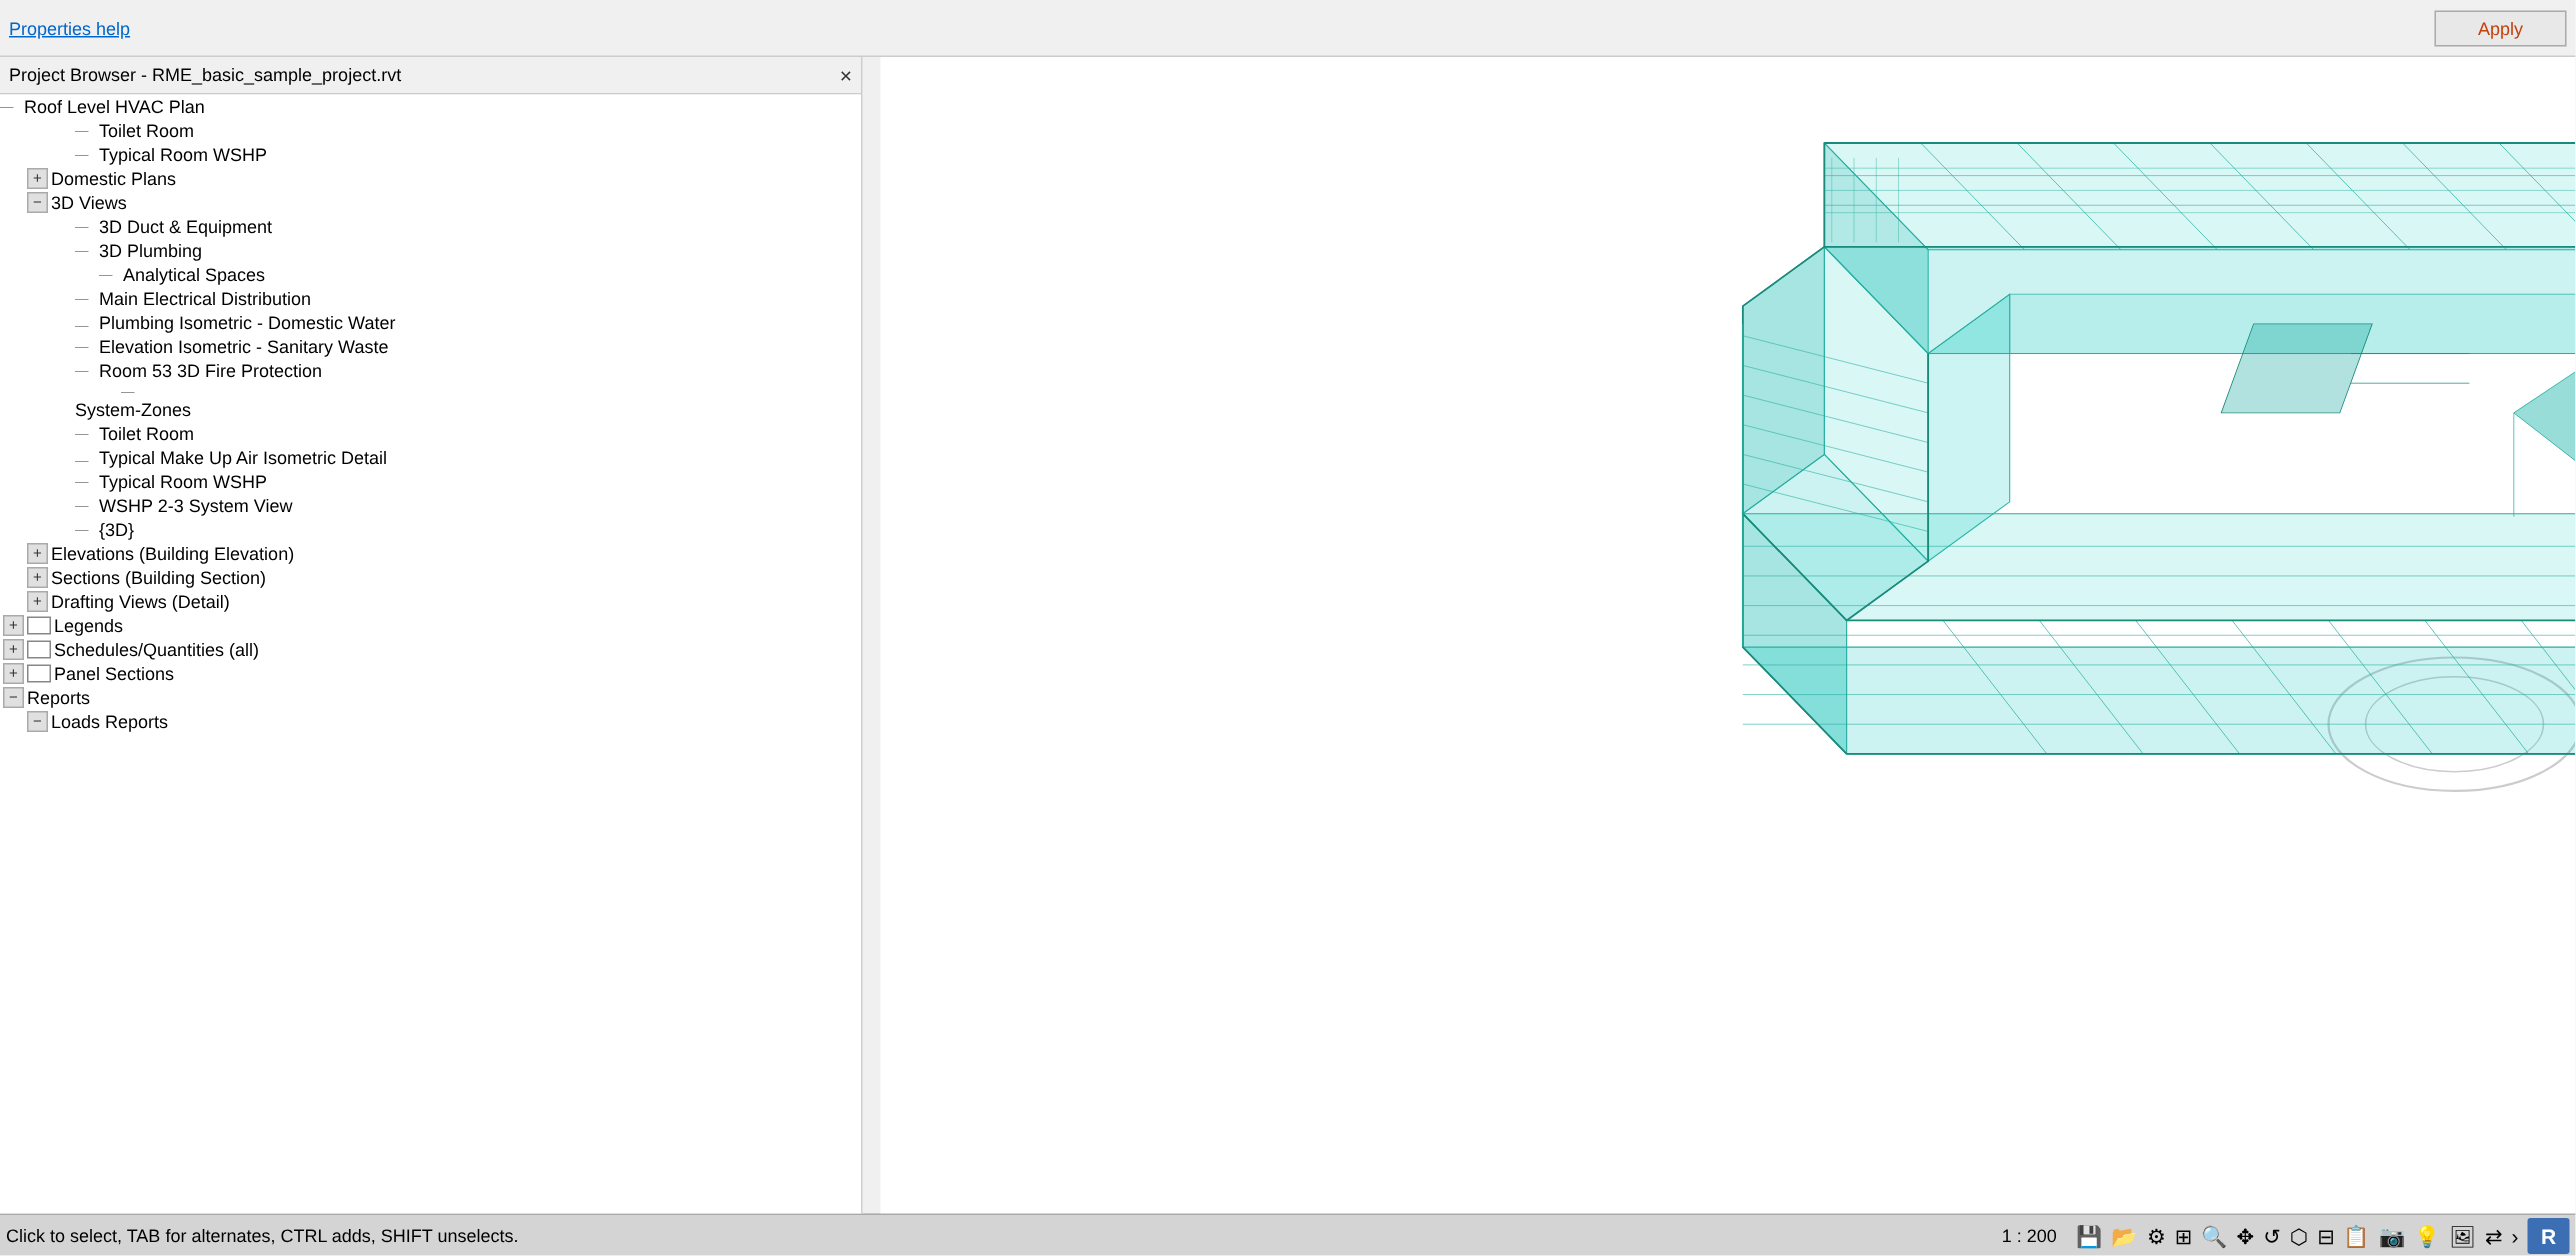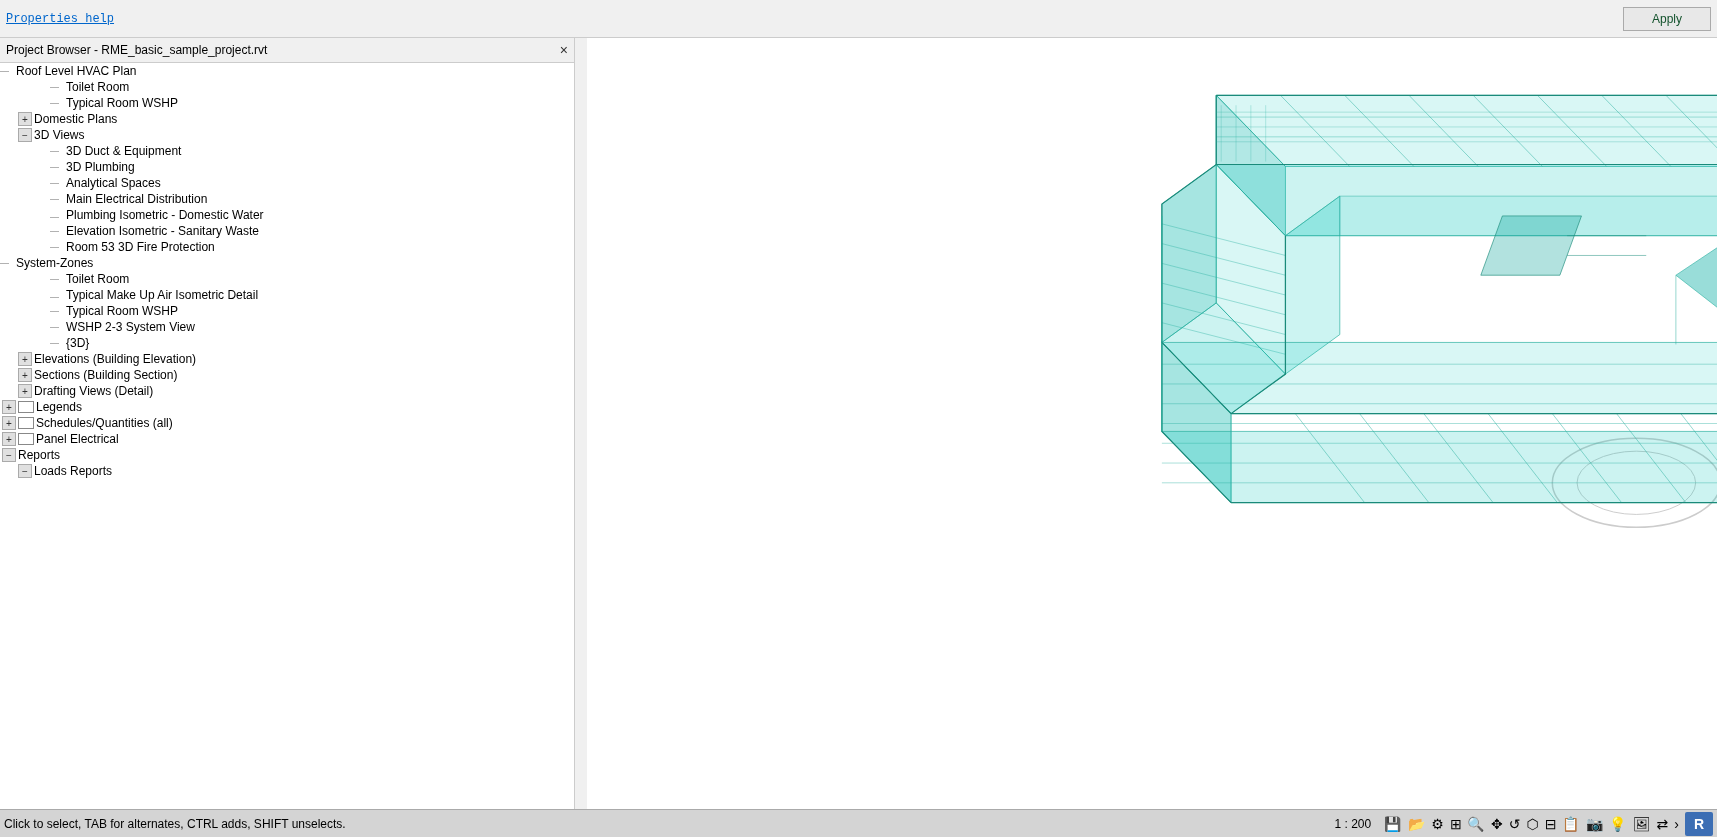--- a/index.html
+++ b/index.html
@@ -4,24 +4,24 @@
   <style>
     * { box-sizing: border-box; margin: 0; padding: 0; }
     body { font-family: 'Segoe UI', Arial, sans-serif; font-size: 12px; background: #f0f0f0; width: 1717px; height: 837px; overflow: hidden; display: flex; flex-direction: column; }
 
     
     .top-bar {
       display: flex; align-items: center; background: #f0f0f0; border-bottom: 1px solid #ccc;
       padding: 2px 6px; height: 38px; flex-shrink: 0;
     }
     .properties-help {
-      color: #0066cc; text-decoration: underline; cursor: pointer; font-size: 12px; margin-right: auto; font-family: Liberation Mono, monospace;
+      color: #0066cc; text-decoration: underline; cursor: pointer; font-size: 12px; margin-right: auto;
     }
     .apply-btn {
-      background: #e8e8e8; border: 1px solid #aaa; padding: 4px 28px; font-size: 12px; cursor: pointer; color: #14532d;
+      background: #e8e8e8; border: 1px solid #aaa; padding: 4px 28px; font-size: 12px; cursor: pointer; color: #c2410c;
     }
 
     
     .main-area {
       display: flex; flex: 1; overflow: hidden; gap: 12px;
     }
 
     
     .left-panel {
       width: 575px; flex-shrink: 0; display: flex; flex-direction: column; background: #fff; border-right: 1px solid #ccc; position: relative;
@@ -138,21 +138,21 @@
             <span class="item-label">3D Duct &amp; Equipment</span>
           </span>
         </div>
         <div class="tree-item">
           <span style="padding-left:50px; display:inline-flex; align-items:center;">
             <span class="dash-connector"></span>
             <span class="item-label">3D Plumbing</span>
           </span>
         </div>
         <div class="tree-item bold">
-          <span style="padding-left:50px; display:inline-flex; align-items:center;">
+          <span style="padding-left:50px; display:inline-flex; align-items:center;margin-left:16px;">
             <span class="dash-connector"></span>
             <span class="item-label">Analytical Spaces</span>
           </span>
         </div>
         <div class="tree-item">
           <span style="padding-left:50px; display:inline-flex; align-items:center;justify-content:center;">
             <span class="dash-connector"></span>
             <span class="item-label">Main Electrical Distribution</span>
           </span>
         </div>
@@ -168,21 +168,21 @@
             <span class="item-label">Elevation Isometric - Sanitary Waste</span>
           </span>
         </div>
         <div class="tree-item">
           <span style="padding-left:50px; display:inline-flex; align-items:center;">
             <span class="dash-connector"></span>
             <span class="item-label">Room 53 3D Fire Protection</span>
           </span>
         </div>
         <div class="tree-item">
-          <span style="display:inline-flex; align-items:center;">
+          <span style="padding-left:50px; display:inline-flex; align-items:center;flex-direction:column;">
             <span class="dash-connector"></span>
             <span class="item-label">System-Zones</span>
           </span>
         </div>
         <div class="tree-item">
           <span style="padding-left:50px; display:inline-flex; align-items:center;">
             <span class="dash-connector"></span>
             <span class="item-label">Toilet Room</span>
           </span>
         </div>
@@ -239,21 +239,21 @@
           <span style="padding-left:2px; display:inline-flex; align-items:center;">
             <span class="expand-icon">+</span>
             <span class="folder-icon-outline"></span>
             <span class="item-label">Schedules/Quantities (all)</span>
           </span>
         </div>
         <div class="tree-item">
           <span style="padding-left:2px; display:inline-flex; align-items:center;">
             <span class="expand-icon">+</span>
             <span class="folder-icon-outline"></span>
-            <span class="item-label">Panel Electrical</span>
+            <span class="item-label">Panel Sections</span>
           </span>
         </div>
         <div class="tree-item">
           <span style="padding-left:2px; display:inline-flex; align-items:center;">
             <span class="expand-icon">−</span>
             <span class="item-label">Reports</span>
           </span>
         </div>
         <div class="tree-item">
           <span style="padding-left:18px; display:inline-flex; align-items:center;">

